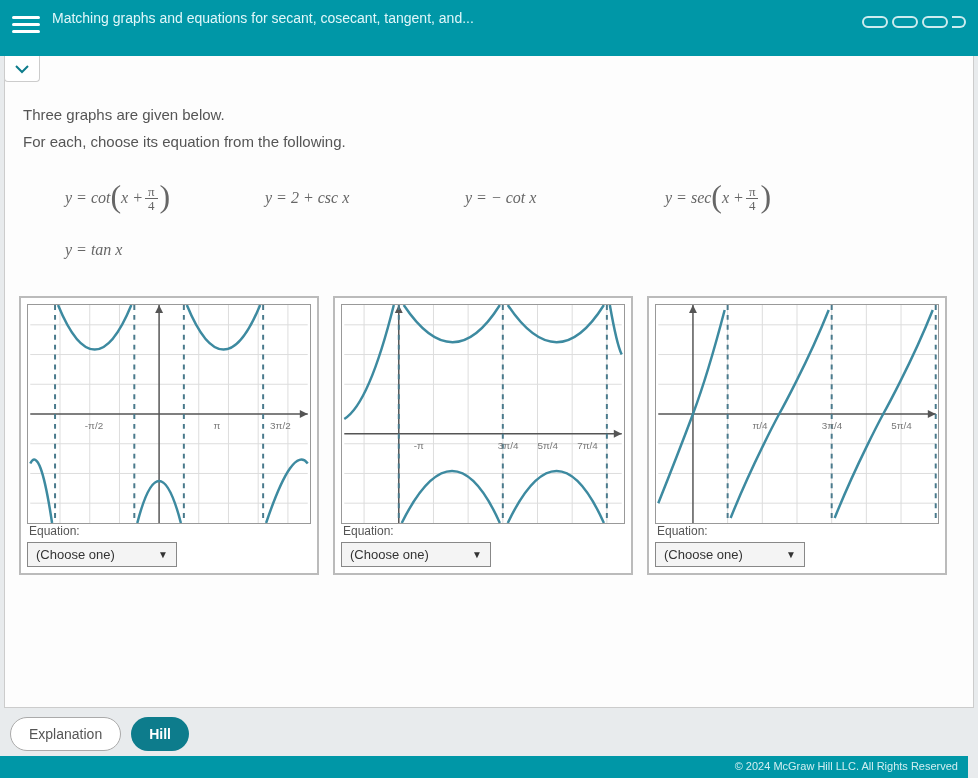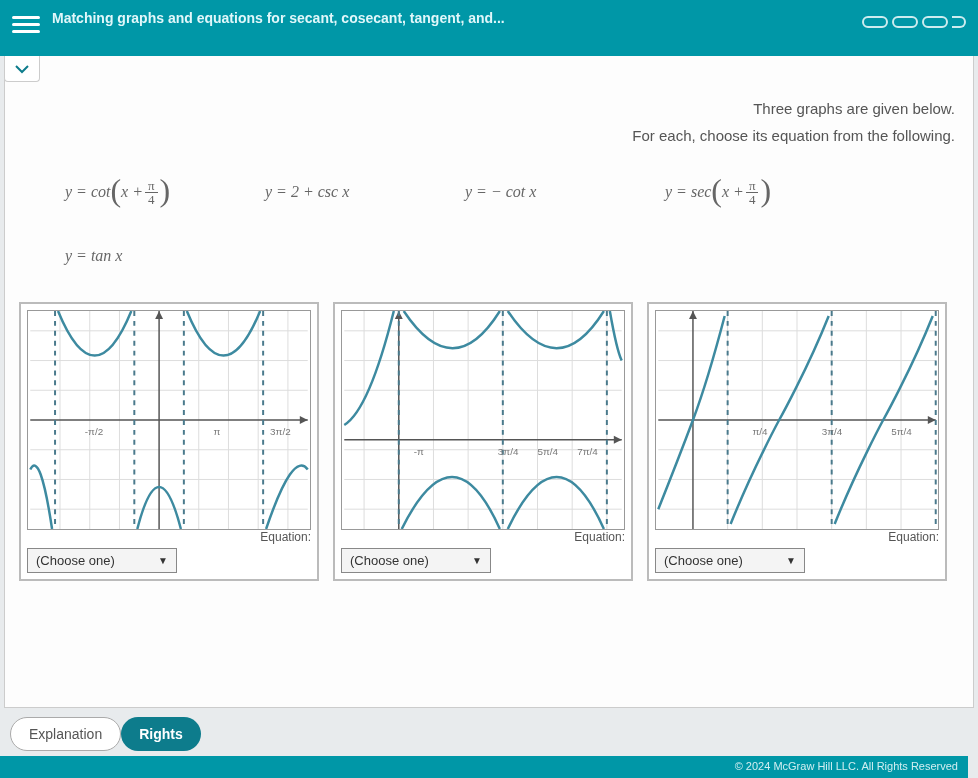--- a/index.html
+++ b/index.html
@@ -21,48 +21,47 @@
   }
   .hamburger {
     width: 28px; height: 28px;
     display: flex; flex-direction: column; justify-content: center; gap: 4px;
     margin-right: 12px; cursor: pointer; padding-top:4px;
   }
   .hamburger span { display:block; height:3px; background:#fff; border-radius:2px; }
   .header-text { flex:1; }
   .header-line1 { font-size:12px; display:flex; align-items:center; gap:6px; color:#d0f0f3; opacity:.9;}
   .record-dot { width:10px; height:10px; border:2px solid #fff; border-radius:50%; background:#ff5252; display:inline-block;}
-  .header-line2 { font-size:14px; font-weight:bold; color:#e0f7fa; margin-top:2px;}
+  .header-line2 { font-size:14px; font-weight:normal; color:#e0f7fa; margin-top:2px;}
   .header-right { display:flex; align-items:center; gap:4px; padding-top:8px;}
   .pill { width:26px; height:12px; border:2px solid #cdecef; border-radius:6px; }
   .pill.end { border-radius: 0 6px 6px 0; border-left:none; width:14px;}
 
   .content {
     background: #fdfdfd;
     margin: 0 4px;
     border: 1px solid #ccc;
     border-top: none;
     height: 652px;
     position: relative;
-    padding-top: 10px;
-    text-align: right;
+    padding-top: 16px;
   }
   .expand-tab {
     position:absolute; top:0; left:-1px;
     width:36px; height:26px; background:#fff; border:1px solid #ccc; border-top:none;
     display:flex; align-items:center; justify-content:center; cursor:pointer;
     border-radius: 0 0 4px 4px;
   }
   .expand-tab svg { width:16px; height:16px; }
   .question-area { padding: 34px 18px 10px 18px; }
   .q-line1 { color:#555; font-size:15px; }
   .q-line2 { color:#555; font-size:15px; margin-top:10px; }
 
   .equations {
-    display:flex; flex-wrap:wrap; gap: 24px 40px;
+    display:flex; flex-wrap:wrap; gap: 12px 40px;
     padding: 18px 60px 18px 60px;
     color:#666; font-size:16px; font-family: 'Times New Roman', serif; font-style: italic;
   }
   .eq { min-width:160px; display:flex; align-items:center; height:40px;}
   .frac { display:inline-flex; flex-direction:column; align-items:center; font-size:13px; line-height:1; vertical-align:middle; font-style:normal; margin:0 2px;}
   .frac .n { border-bottom:1px solid #666; padding:0 3px;}
   .frac .d { padding:0 3px;}
   .paren { font-size:32px; font-style:normal; font-weight:300; position:relative; top:-2px;}
 
   .graphs-row {
@@ -81,21 +80,21 @@
   .dropdown {
     border:1px solid #888; background:#f4f4f4;
     padding:4px 8px; font-size:13px; color:#333;
     display:flex; justify-content:space-between; align-items:center;
     width: 150px; cursor:pointer;
   }
   .dropdown .tri { font-size:10px; color:#333; }
 
   .footer-btns {
     position:absolute; bottom:27px; left:10px;
-    display:flex; 
+    display:flex; gap:10px;
   }
   .btn {
     padding:8px 18px; border-radius:20px; font-size:14px; cursor:pointer; border:none;
   }
   .btn-outline { background:#fff; color:#555; border:1px solid #aaa; }
   .btn-primary { background:#0d7c8c; color:#fff; font-weight:bold; }
 
   .copyright {
     position:absolute; bottom:0; right:10px;
     background:#0097a7; color:#d0eef1; font-size:11px; padding:4px 10px;
@@ -293,18 +292,18 @@
       <div class="dropdown">
         <span>(Choose one)</span>
         <span class="tri">▼</span>
       </div>
     </div>
   </div>
 </div>
 
 <div class="footer-btns">
   <button class="btn btn-outline">Explanation</button>
-  <button class="btn btn-primary">Rights</button>
+  <button class="btn btn-primary">Hill</button>
 </div>
 
 <div class="copyright">
   <span>© 2024 McGraw Hill LLC. All Rights Reserved</span>
 </div>
 
 </body></html>

